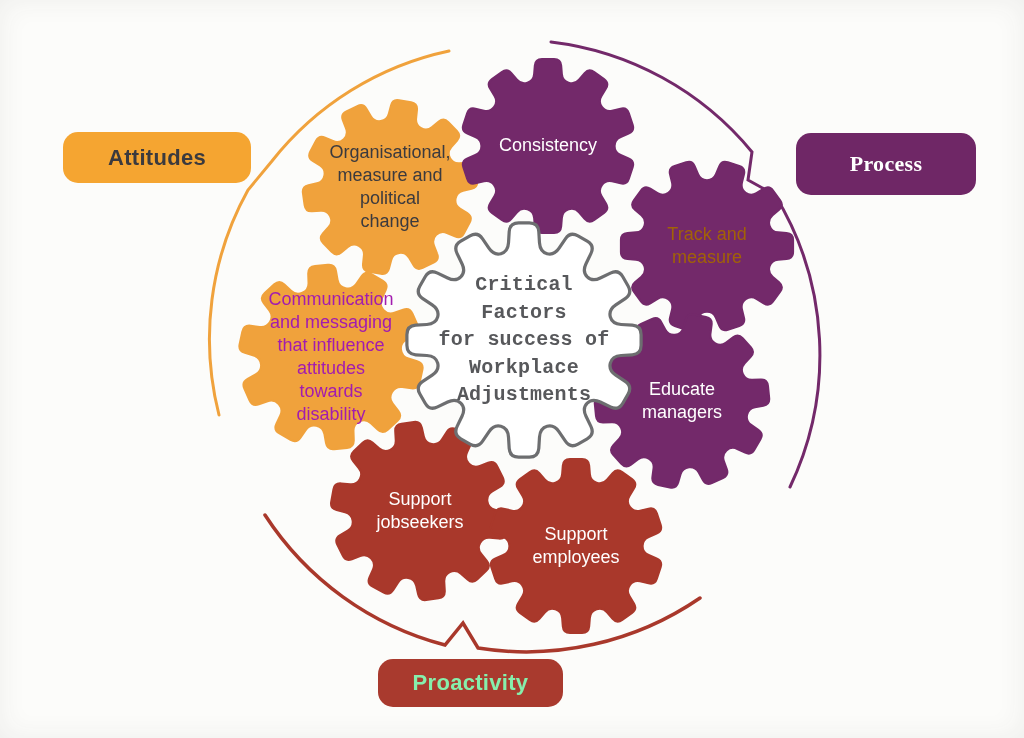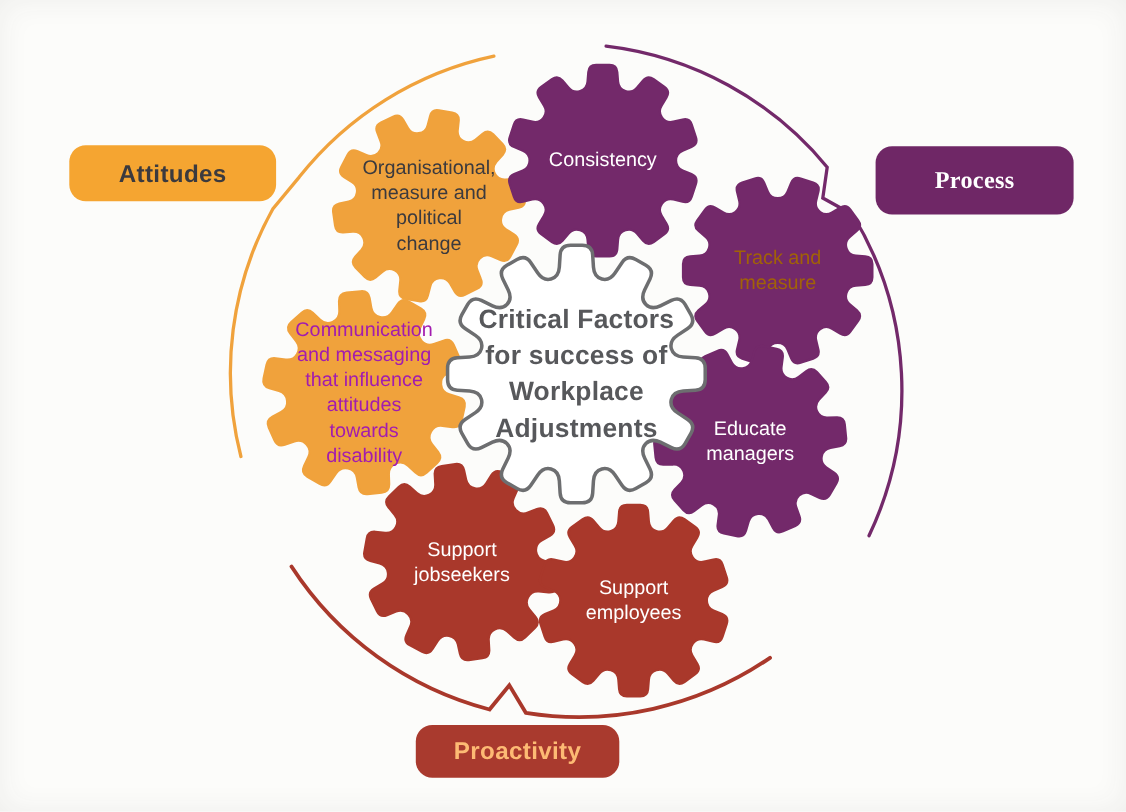--- a/index.html
+++ b/index.html
@@ -16,37 +16,37 @@
     border-radius:15px;font-weight:700;font-size:22px;letter-spacing:.3px;
   }
   .gear{position:absolute;}
   .gear svg{position:absolute;left:0;top:0;display:block;}
   .gear-label{
     position:absolute;inset:0;display:flex;align-items:center;justify-content:center;
     text-align:center;white-space:pre-line;font-size:18px;font-weight:400;
     line-height:1.28;padding:0 18%;pointer-events:none;
   }
   .center-label{
-    font-size:24px;font-weight:600;line-height:1.38;letter-spacing:.2px;padding:0 14%;
+    font-size:20px;font-weight:600;line-height:1.38;letter-spacing:.2px;padding:0 14%;font-family:Liberation Mono, monospace;
   }
 </style>
 </head>
 <body>
 
 <div class="page">
 
   <svg class="arcs" viewBox="0 0 1024 738">
     <path stroke-width="3" d="M 449 51 A 307 307 0 0 0 272 161 L 248 190 A 307 307 0 0 0 219 415" stroke="#F0A23C"></path>
     <path stroke-width="3" d="M 551 42 A 307 307 0 0 1 752 152 L 748 180 L 775 195 A 307 307 0 0 1 790 487" stroke="#73296A"></path>
     <path stroke-width="3.5" d="M 265 515 A 307 307 0 0 0 445 645 L 463 623 L 478 648 A 307 307 0 0 0 700 598" stroke="#A9382B"></path>
   </svg>
 
   <div class="pill" style="left: 63px; top: 132px; width: 188px; height: 51px; background: rgb(245, 165, 49); color: rgb(59, 58, 62);">Attitudes</div>
   <div class="pill" style="left: 796px; top: 133px; width: 180px; height: 62px; background: rgb(111, 39, 102); color: rgb(255, 255, 255); font-family: Liberation Serif, serif;">Process</div>
-  <div class="pill" style="left: 378px; top: 659px; width: 185px; height: 48px; background: rgb(169, 58, 46); color: #fdba74;">Proactivity</div>
+  <div class="pill" style="left: 378px; top: 659px; width: 185px; height: 48px; background: rgb(169, 58, 46); color: #86efac;">Proactivity</div>
 
   <div class="gear" style="left: 294px; top: 91px; width: 192px; height: 192px;">
     <svg viewBox="-96 -96 192 192" width="192" height="192">
         <path d="M -9.3 -65.9 Q -2.8 -66.8 -1.2 -73.2 L 1.0 -81.6 Q 2.6 -88.0 9.1 -86.8 L 21.1 -84.7 Q 27.6 -83.6 27.0 -77.0 L 26.1 -68.4 Q 25.5 -61.8 31.2 -58.8 L 31.2 -58.8 Q 37.0 -55.7 42.1 -59.9 L 48.7 -65.4 Q 53.8 -69.6 58.4 -64.9 L 66.9 -56.1 Q 71.4 -51.4 67.1 -46.4 L 61.3 -40.0 Q 57.0 -35.0 59.8 -29.2 L 59.8 -29.2 Q 62.7 -23.3 69.3 -23.7 L 77.9 -24.3 Q 84.5 -24.7 85.4 -18.1 L 87.1 -6.1 Q 88.0 0.4 81.6 1.9 L 73.1 3.7 Q 66.7 5.2 65.6 11.6 L 65.6 11.6 Q 64.4 18.0 70.0 21.5 L 77.3 26.1 Q 82.8 29.7 79.7 35.5 L 74.0 46.2 Q 70.9 52.1 64.9 49.4 L 57.0 46.0 Q 50.9 43.4 46.2 47.9 L 46.2 47.9 Q 41.6 52.4 44.0 58.5 L 47.1 66.6 Q 49.6 72.7 43.6 75.6 L 32.7 80.9 Q 26.8 83.8 23.4 78.1 L 19.1 70.7 Q 15.7 65.0 9.3 65.9 L 9.3 65.9 Q 2.8 66.8 1.2 73.2 L -1.0 81.6 Q -2.6 88.0 -9.1 86.8 L -21.1 84.7 Q -27.6 83.6 -27.0 77.0 L -26.1 68.4 Q -25.5 61.8 -31.2 58.8 L -31.2 58.8 Q -37.0 55.7 -42.1 59.9 L -48.7 65.4 Q -53.8 69.6 -58.4 64.9 L -66.9 56.1 Q -71.4 51.4 -67.1 46.4 L -61.3 40.0 Q -57.0 35.0 -59.8 29.2 L -59.8 29.2 Q -62.7 23.3 -69.3 23.7 L -77.9 24.3 Q -84.5 24.7 -85.4 18.1 L -87.1 6.1 Q -88.0 -0.4 -81.6 -1.9 L -73.1 -3.7 Q -66.7 -5.2 -65.6 -11.6 L -65.6 -11.6 Q -64.4 -18.0 -70.0 -21.5 L -77.3 -26.1 Q -82.8 -29.7 -79.7 -35.5 L -74.0 -46.2 Q -70.9 -52.1 -64.9 -49.4 L -57.0 -46.0 Q -50.9 -43.4 -46.2 -47.9 L -46.2 -47.9 Q -41.6 -52.4 -44.0 -58.5 L -47.1 -66.6 Q -49.6 -72.7 -43.6 -75.6 L -32.7 -80.9 Q -26.8 -83.8 -23.4 -78.1 L -19.1 -70.7 Q -15.7 -65.0 -9.3 -65.9 Z" stroke-linejoin="round" fill="#F0A23C" stroke="#F0A23C" stroke-width="2"></path>
       </svg>
     <div class="gear-label" style="color: rgb(59, 58, 62);">Organisational,
 measure and
 political change</div>
   </div>
   <div class="gear" style="left: 452px; top: 50px; width: 192px; height: 192px;">

